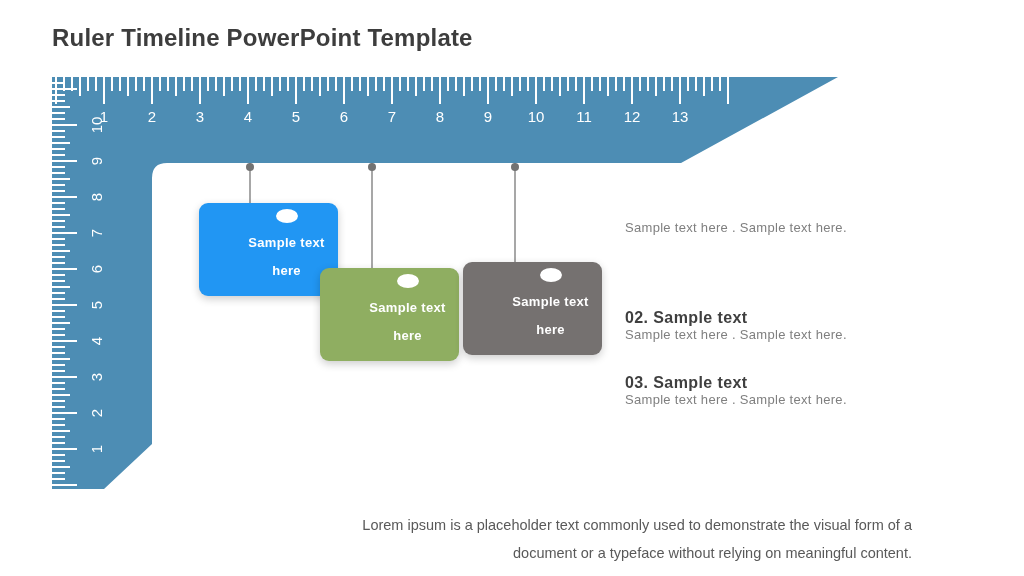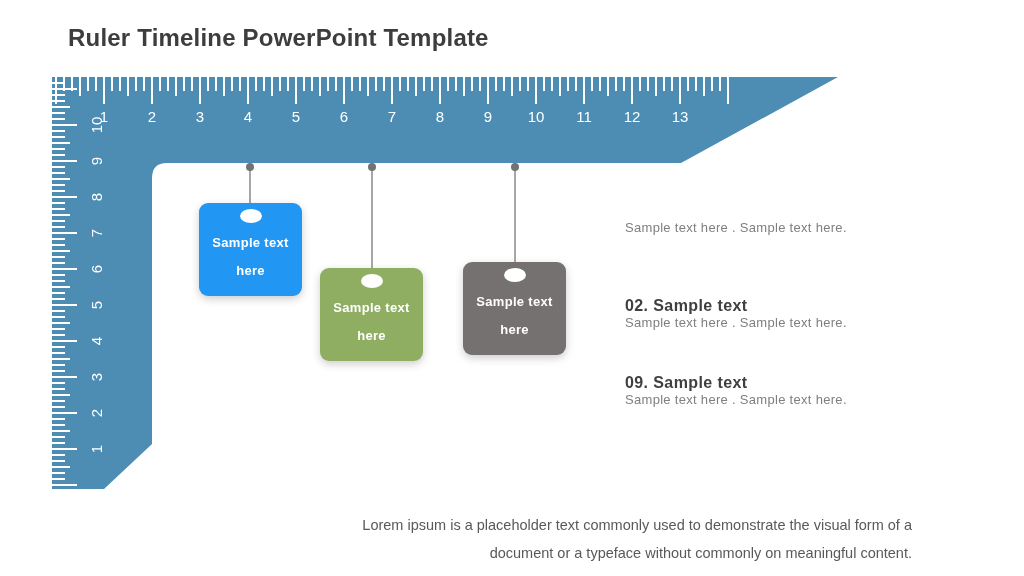--- a/index.html
+++ b/index.html
@@ -1,45 +1,45 @@
 <!DOCTYPE html>
 <html><head>
 <meta charset="utf-8">
 <style>
   html,body{margin:0;padding:0;background:#e9e9e9;}
   .slide{
     position:relative;width:1024px;height:576px;background:#ffffff;
     overflow:hidden;font-family:"Liberation Sans",sans-serif;
   }
   .slide-title{
-    position:absolute;left:68px;top:24px;margin:0;
+    position:absolute;left:52px;top:24px;margin:0;
     font-size:24px;font-weight:700;color:#3d3d3d;letter-spacing:.2px;
   }
   .ruler-svg{position:absolute;left:0;top:0;}
   
   .tag{
     position:absolute;width:103px;height:93px;border-radius:9px;
-    box-shadow:0 3px 8px rgba(0,0,0,.20);text-align:center;
+    box-shadow:0 3px 8px rgba(0,0,0,.20);text-align:center;padding-left:36px;
   }
   .tag-blue{left:199px;top:203px;background:#2196f3;}
   .tag-green{left:320px;top:268px;background:#8fae61;}
   .tag-gray{left:463px;top:262px;background:#757170;}
   .tag-hole{
     width:22px;height:14px;border-radius:50%;
     background:#ffffff;margin:6px auto 0;
   }
   .tag-text{
     margin-top:6px;color:#ffffff;font-size:13px;font-weight:700;
     line-height:28px;letter-spacing:.3px;
   }
   
   .items{position:absolute;left:625px;top:0;width:290px;}
   .item{position:absolute;left:0;}
   .item-1{top:220px;}
-  .item-2{top:297px;}
+  .item-2{top:309px;}
   .item-3{top:374px;}
   .item-heading{
     font-size:16px;font-weight:700;color:#3f3f3f;letter-spacing:.4px;
   }
   .item-body{
     margin-top:0;font-size:13px;color:#7f7f7f;letter-spacing:.3px;
   }
   
   .footer{
     position:absolute;left:112px;top:511px;width:800px;text-align:right;
@@ -275,23 +275,23 @@
 
   <div class="items">
     <div class="item item-1">
       <div class="item-body">Sample text here . Sample text here.</div>
     </div>
     <div class="item item-2">
       <div class="item-heading">02. Sample text</div>
       <div class="item-body">Sample text here . Sample text here.</div>
     </div>
     <div class="item item-3">
-      <div class="item-heading">09. Sample text</div>
+      <div class="item-heading">03. Sample text</div>
       <div class="item-body">Sample text here . Sample text here.</div>
     </div>
   </div>
 
   <div class="footer">
     <div>Lorem ipsum is a placeholder text commonly used to demonstrate the visual form of a</div>
-    <div>document or a typeface without commonly on meaningful content.</div>
+    <div>document or a typeface without relying on meaningful content.</div>
   </div>
 
 </div>
 
 </body></html>

